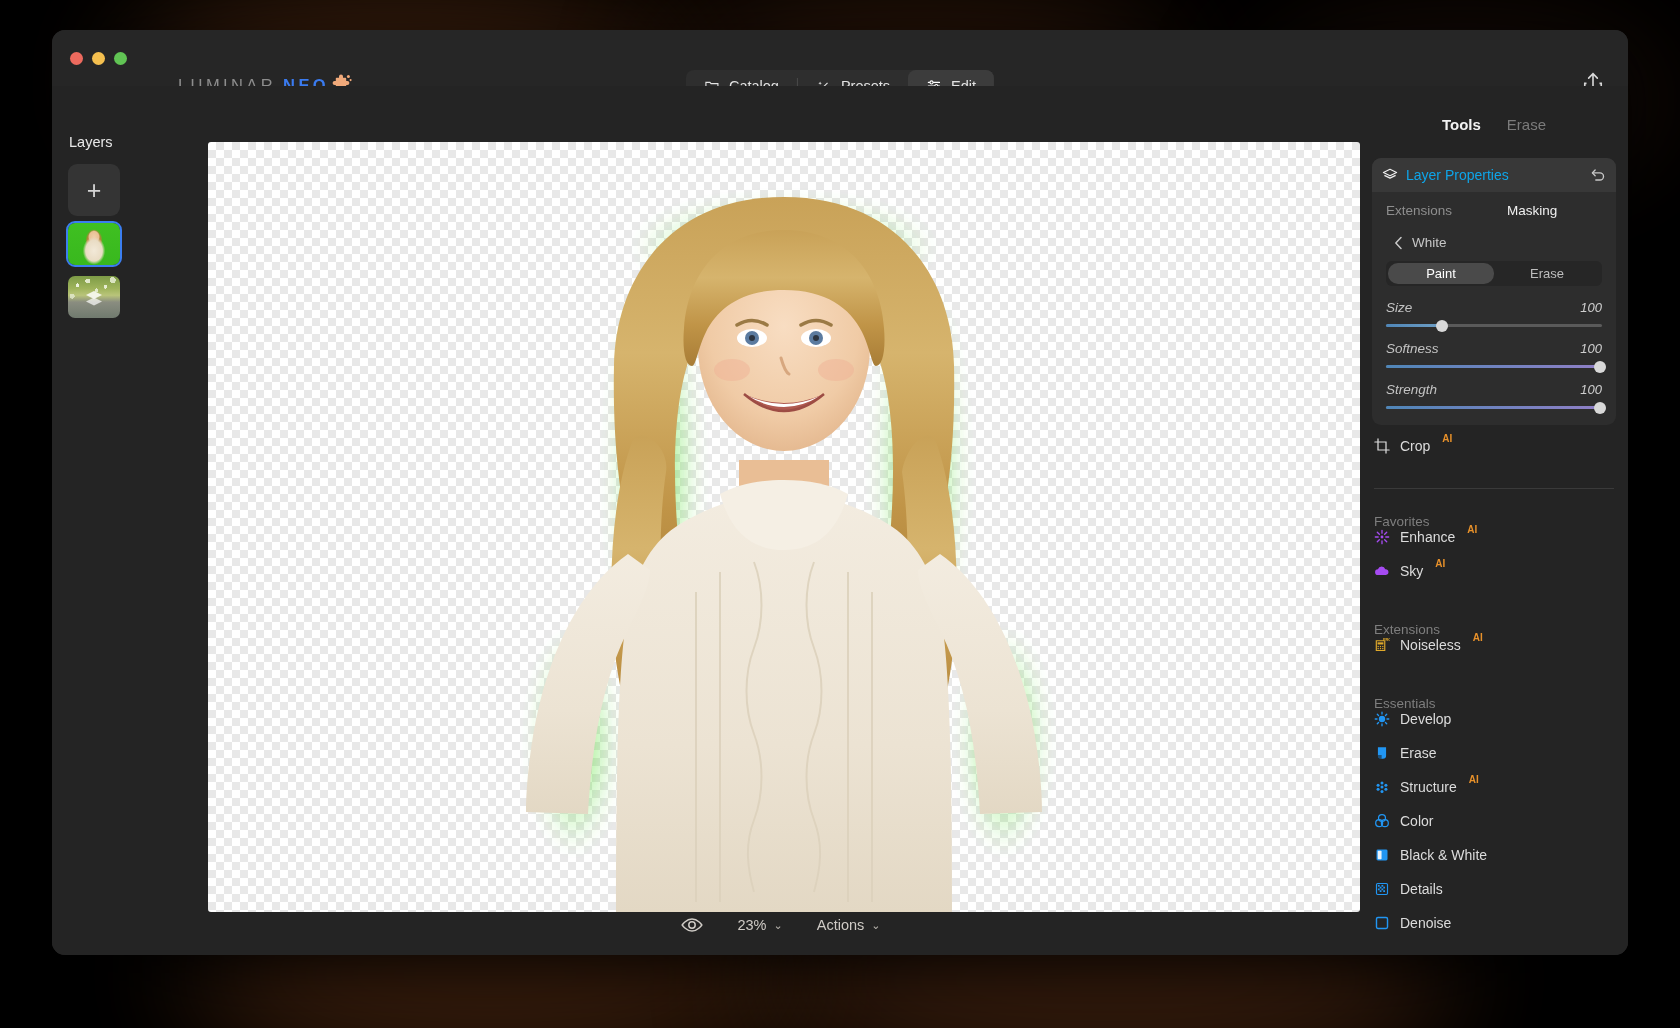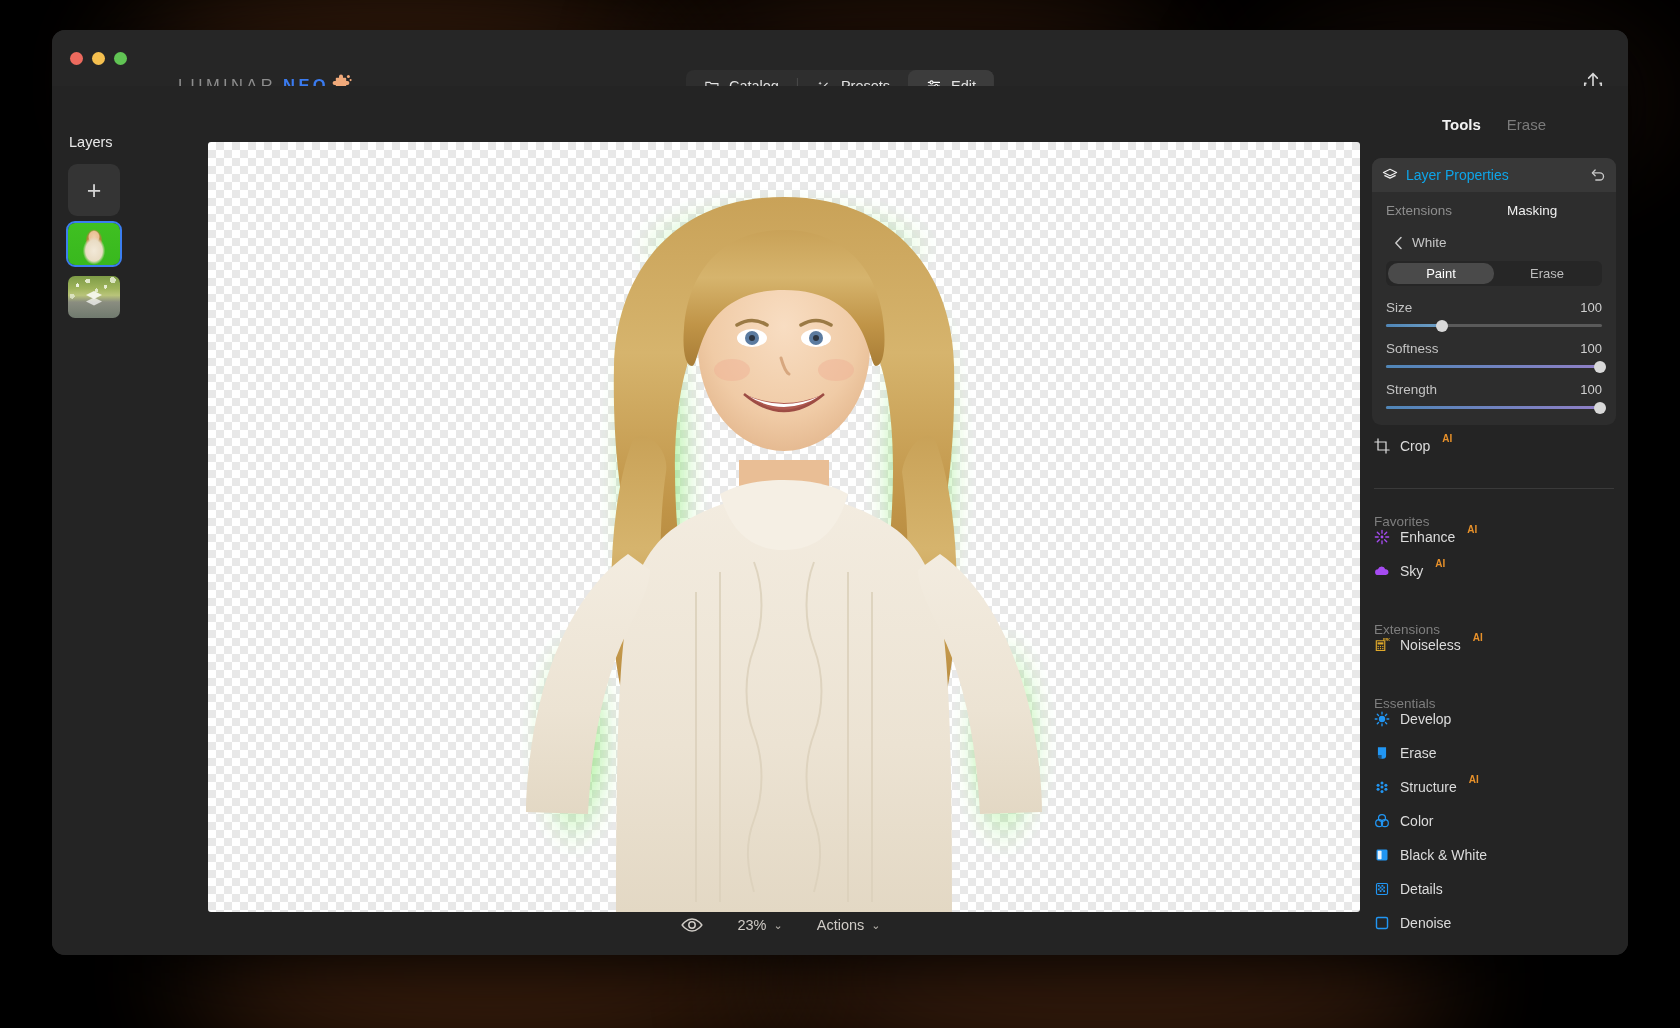--- a/index.html
+++ b/index.html
@@ -210,21 +210,21 @@
     background: #262626; border-radius: 6px;
     display: flex; padding: 2px;
   }
   .seg-btn {
     flex: 1; display: flex; align-items: center; justify-content: center;
     font-size: 13px; color: #bdbdbd; border-radius: 10px; cursor: pointer;
   }
   .seg-btn.active { background: #4a4a4a; color: #ffffff; }
 
   .slider-row { margin: 14px 14px 0 14px; }
-  .slider-top { display: flex; justify-content: space-between; align-items: center; }
+  .slider-top { display: flex; justify-content: space-between; align-items: center; font-style: italic; }
   .slider-label { font-size: 13.5px; color: #c3c3c3; }
   .slider-val { font-size: 13px; color: #cfcfcf; }
   .track {
     position: relative; margin-top: 9px; height: 3px;
     background: #5a5a5a; border-radius: 2px;
   }
   .fill { position: absolute; left: 0; top: 0; height: 3px; border-radius: 2px; }
   .knob {
     position: absolute; top: 50%; transform: translate(-50%,-50%);
     width: 12px; height: 12px; border-radius: 50%;

